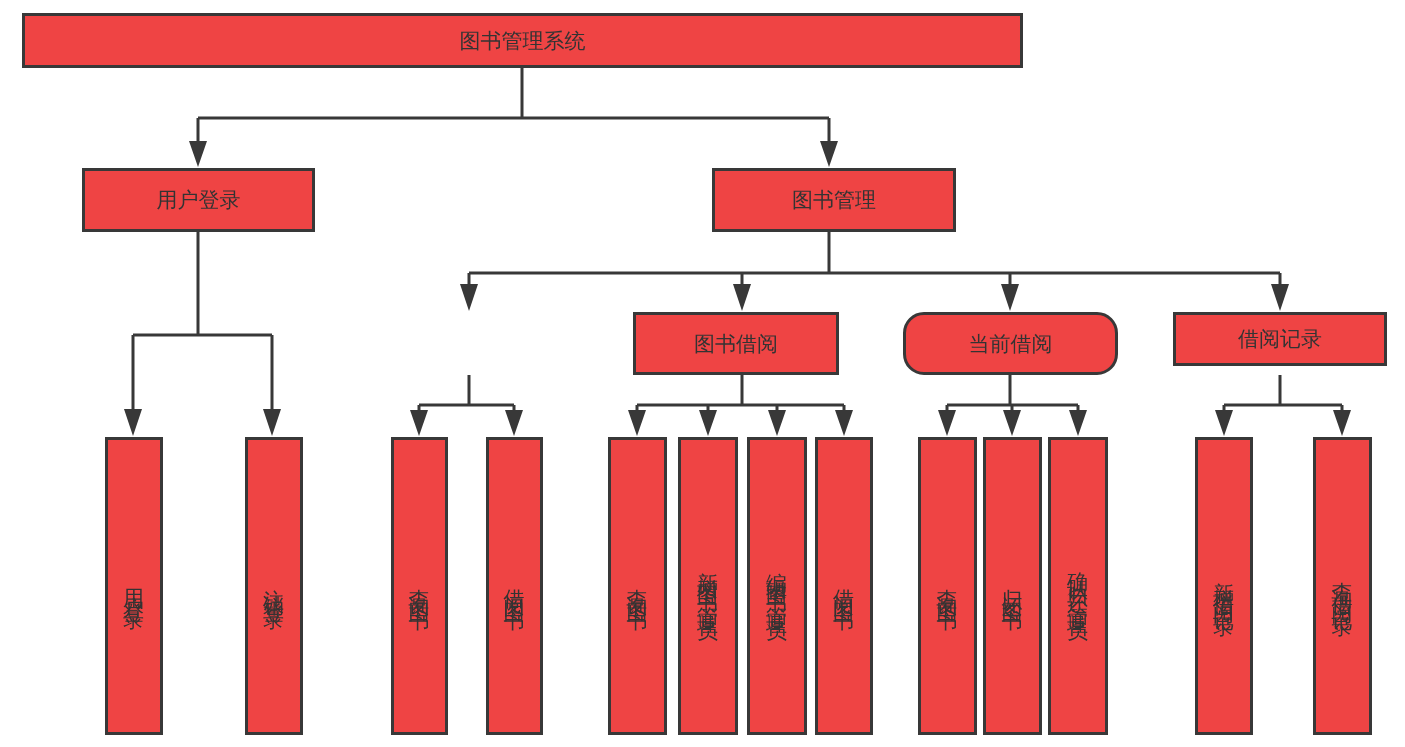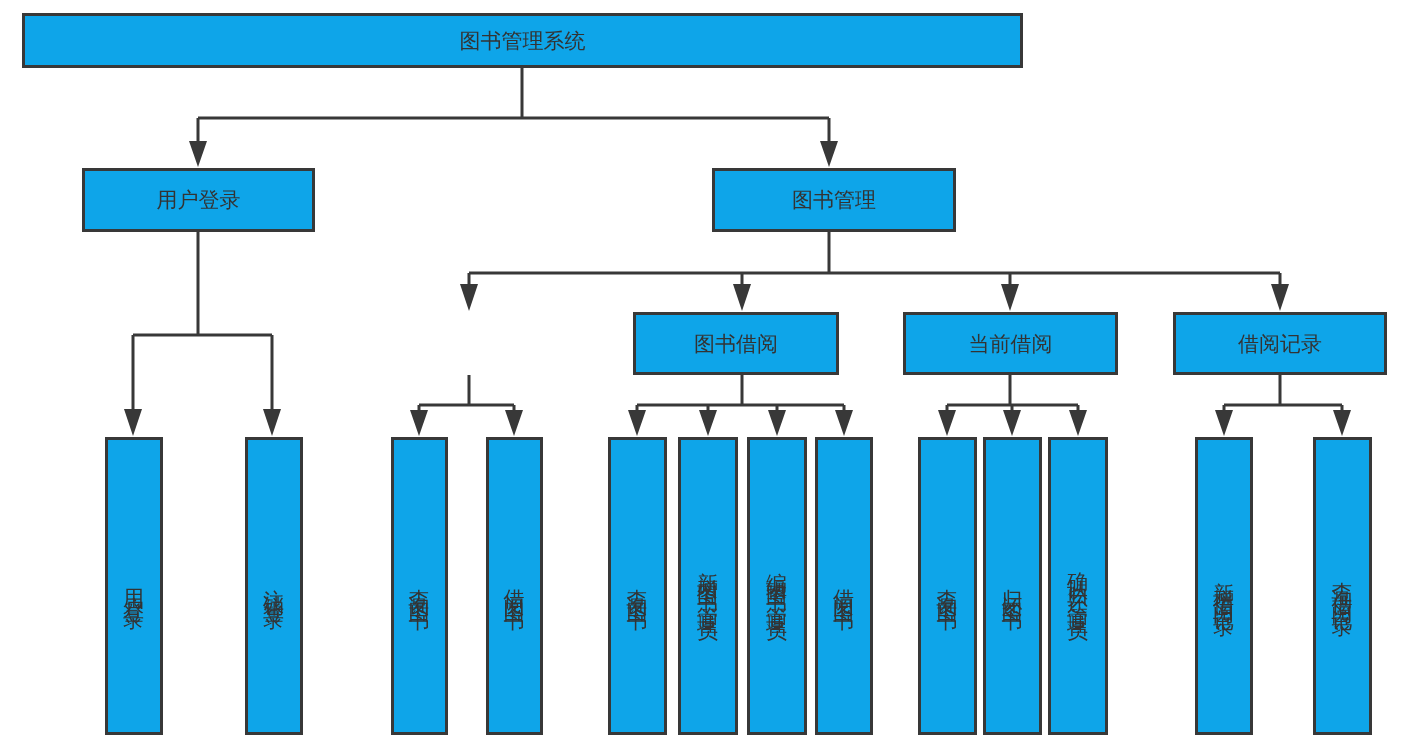--- a/index.html
+++ b/index.html
@@ -7,21 +7,21 @@
     position:relative;
     width:1405px; height:747px;
     background:#ffffff;
     font-family:"Liberation Sans","DejaVu Sans",sans-serif;
     overflow:hidden;
   }
   .node {
     position:absolute;
     box-sizing:border-box;
     border:3px solid #383838;
-    background:#0ea5e9;
+    background:#ef4444;
     display:flex;
     align-items:center;
     justify-content:center;
     color:#333333;
     font-size:21px;
     z-index:2;
   }
   .node .vlabel {
     writing-mode:vertical-rl;
     text-orientation:mixed;
@@ -43,22 +43,22 @@
     color:rgba(155,155,155,0.92);
     white-space:nowrap;
     z-index:5;
   }
   
   #n-root   { left:22px;  top:13px;  width:1001px; height:55px; }
   #n-login  { left:82px;  top:168px; width:233px;  height:64px; }
   #n-mgmt   { left:712px; top:168px; width:244px;  height:64px; }
   #n-newrec { left:362px; top:312px; width:215px;  height:63px; }
   #n-borrow { left:633px; top:312px; width:206px;  height:63px; }
-  #n-curr   { left:903px; top:312px; width:215px;  height:63px; }
-  #n-rec    { left:1173px;top:312px; width:214px;  height:63px; }
+  #n-curr   { left:903px; top:312px; width:215px;  height:63px;border-radius:21px; }
+  #n-rec    { left:1173px;top:312px; width:214px;  height:54px; }
   .leaf { top:437px; height:298px; }
   #l-ulogin  { left:105px;  width:58px; }
   #l-logout  { left:245px;  width:58px; }
   #l-q1      { left:391px;  width:57px; }
   #l-b1      { left:486px;  width:57px; }
   #l-q2      { left:608px;  width:59px; }
   #l-add     { left:678px;  width:60px; }
   #l-edit    { left:747px;  width:60px; }
   #l-b2      { left:815px;  width:58px; }
   #l-q3      { left:918px;  width:59px; }

